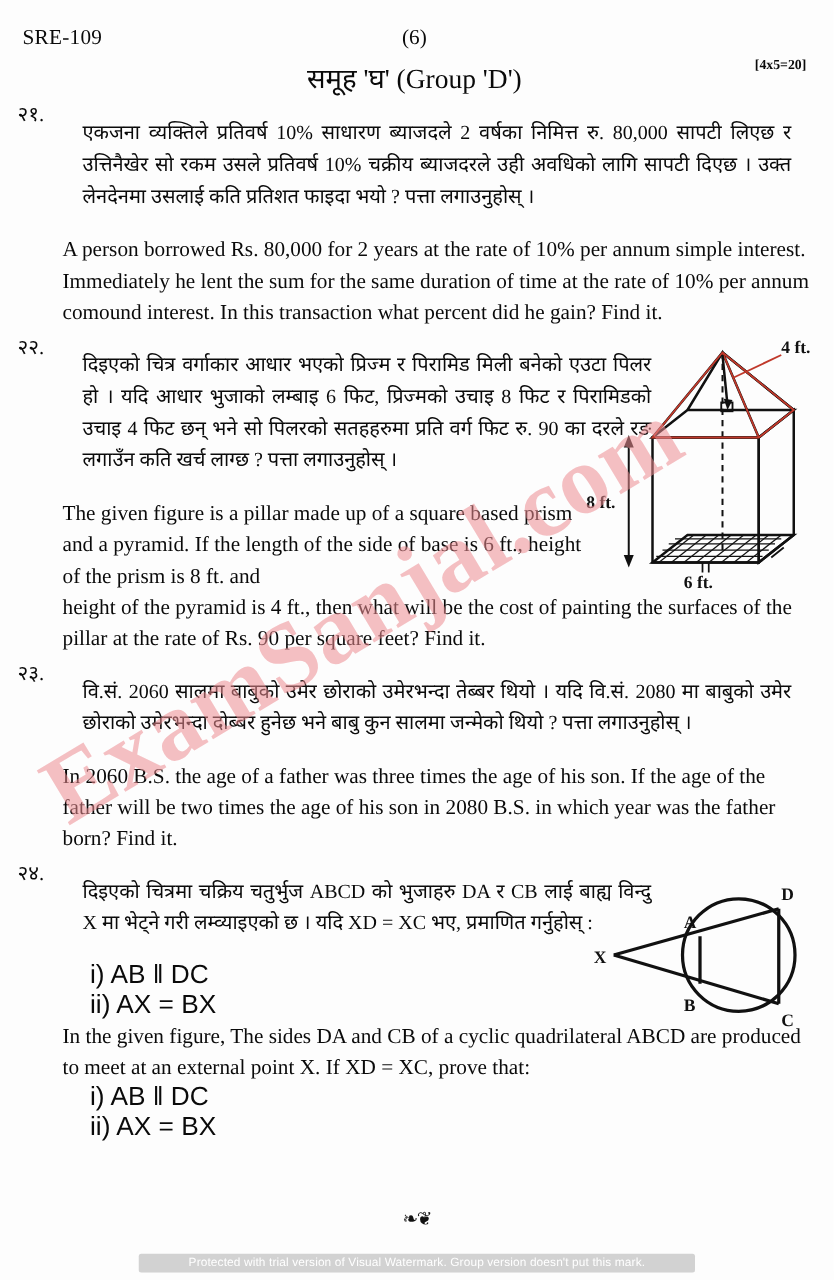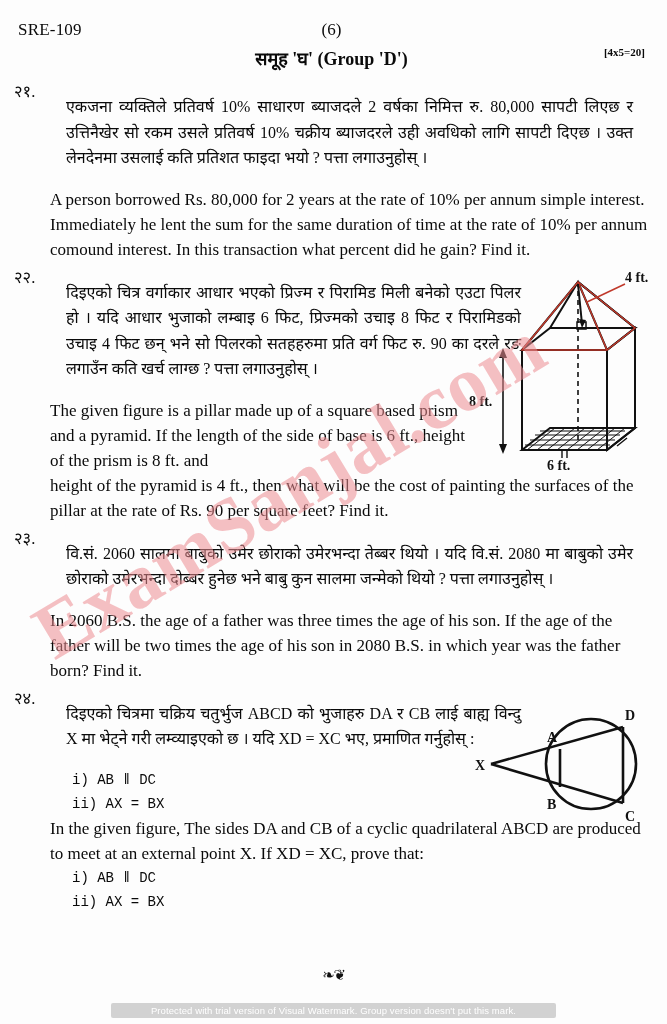--- a/index.html
+++ b/index.html
@@ -66,22 +66,22 @@
   .hdr-row2 {
     position: relative;
     height: 26px;
     margin-top: 4px;
   }
   .group-title {
     position: absolute;
     left: 0; right: 0;
     top: 0;
     text-align: center;
-    font-size: 18px;
-    font-weight: 700;
+    font-size: 22px;
+    font-weight: 400;
     font-family: "Liberation Serif", "DejaVu Sans", serif;
   }
   .marks {
     position: absolute;
     right: 0;
     top: 0;
     font-size: 11px;
     font-weight: 700;
   }
 
@@ -119,22 +119,22 @@
   .np-narrow { width: 455px; }
   .en {
     font-family: "Liberation Serif", "DejaVu Serif", serif;
     font-size: 17px;
     line-height: 25px;
     margin: 0;
     text-align: left;
   }
   .en-narrow { width: 430px; }
   .sub {
-    font-family: Liberation Mono, monospace;
-    font-size: 14px;
+    font-family: Liberation Sans, sans-serif;
+    font-size: 21px;
     line-height: 24px;
     margin: 0;
     padding-left: 22px;
   }
 
   
   #fig-pillar {
     position: absolute;
     right: 4px;
     top: 262px;

